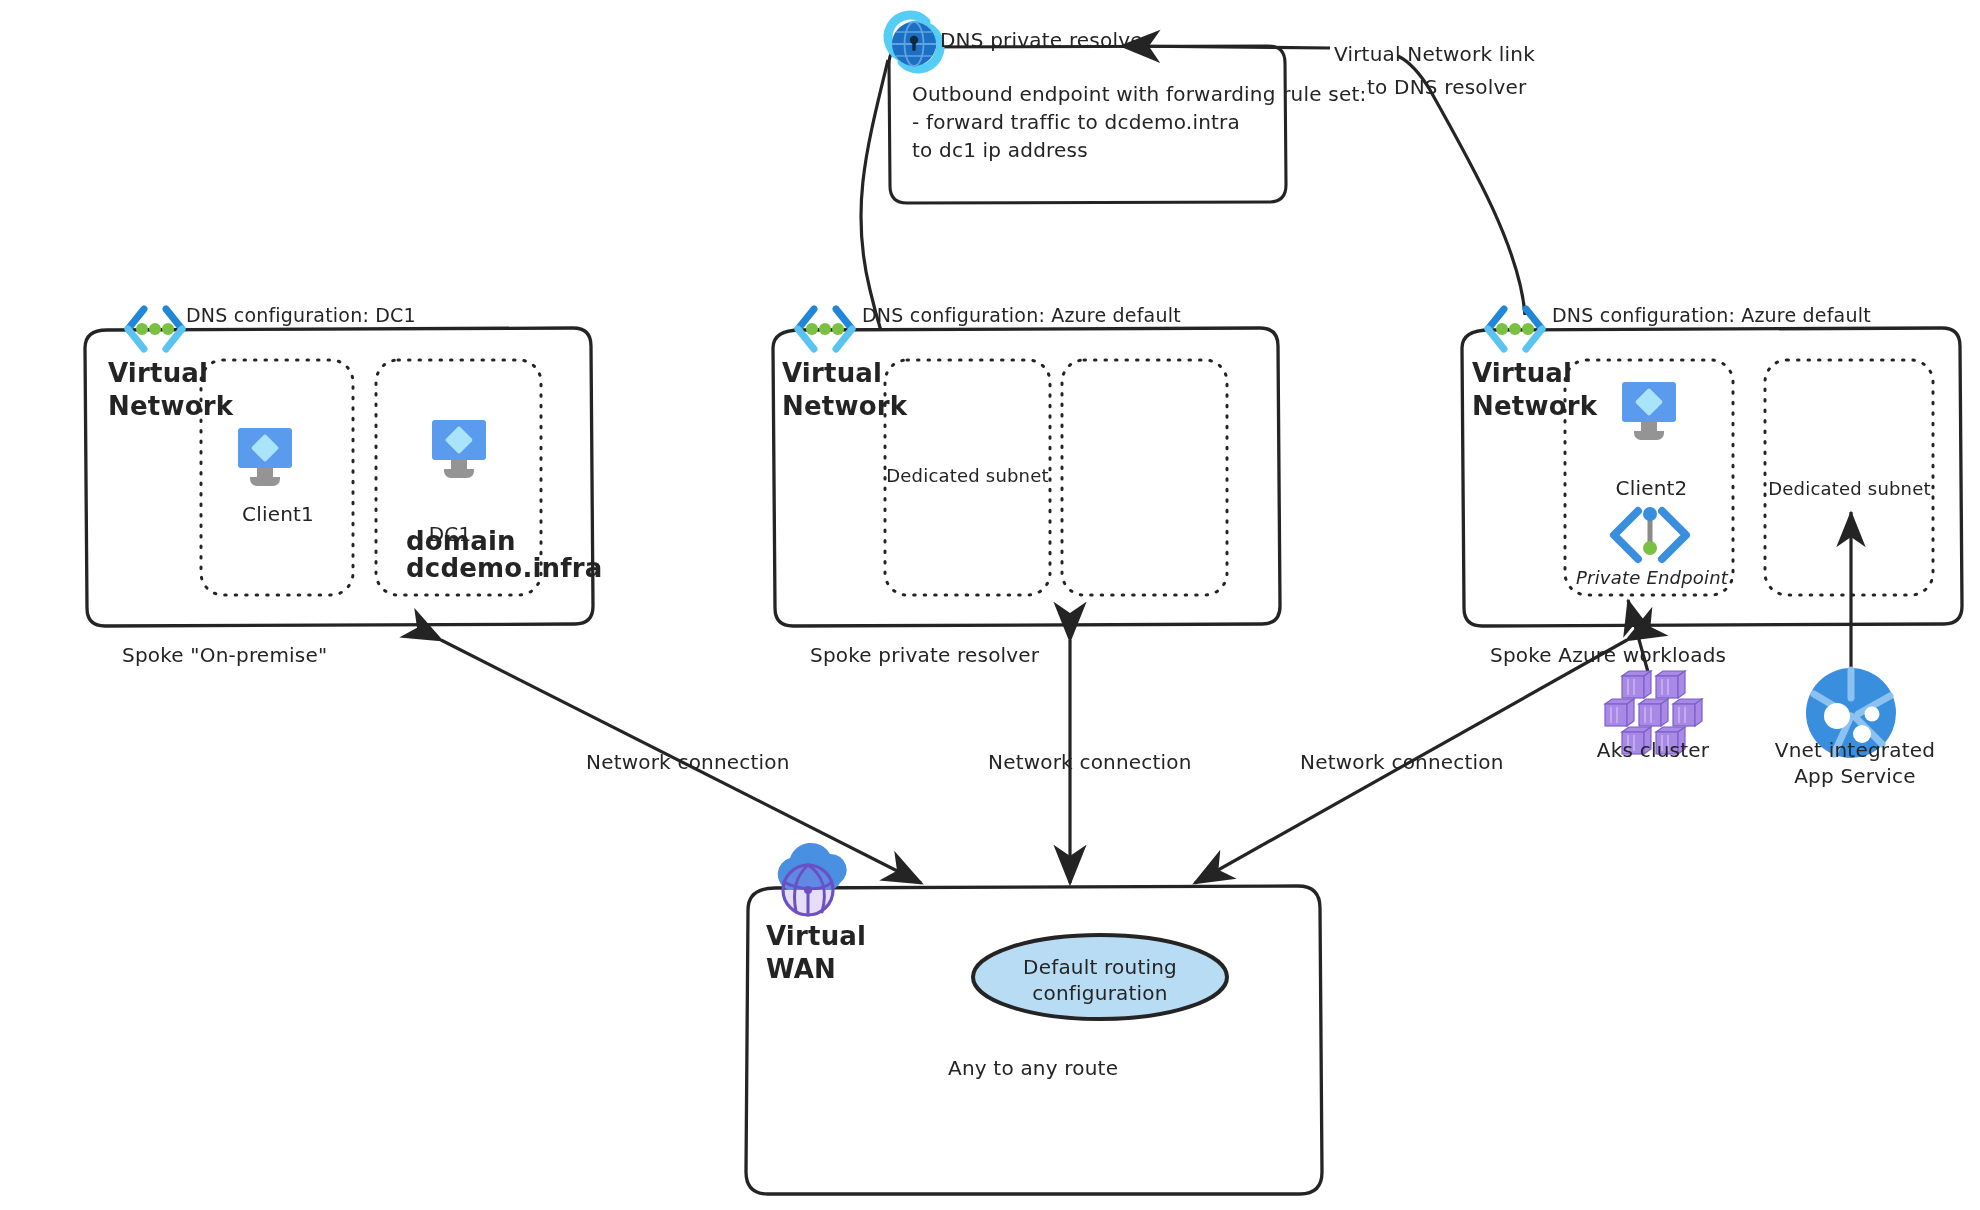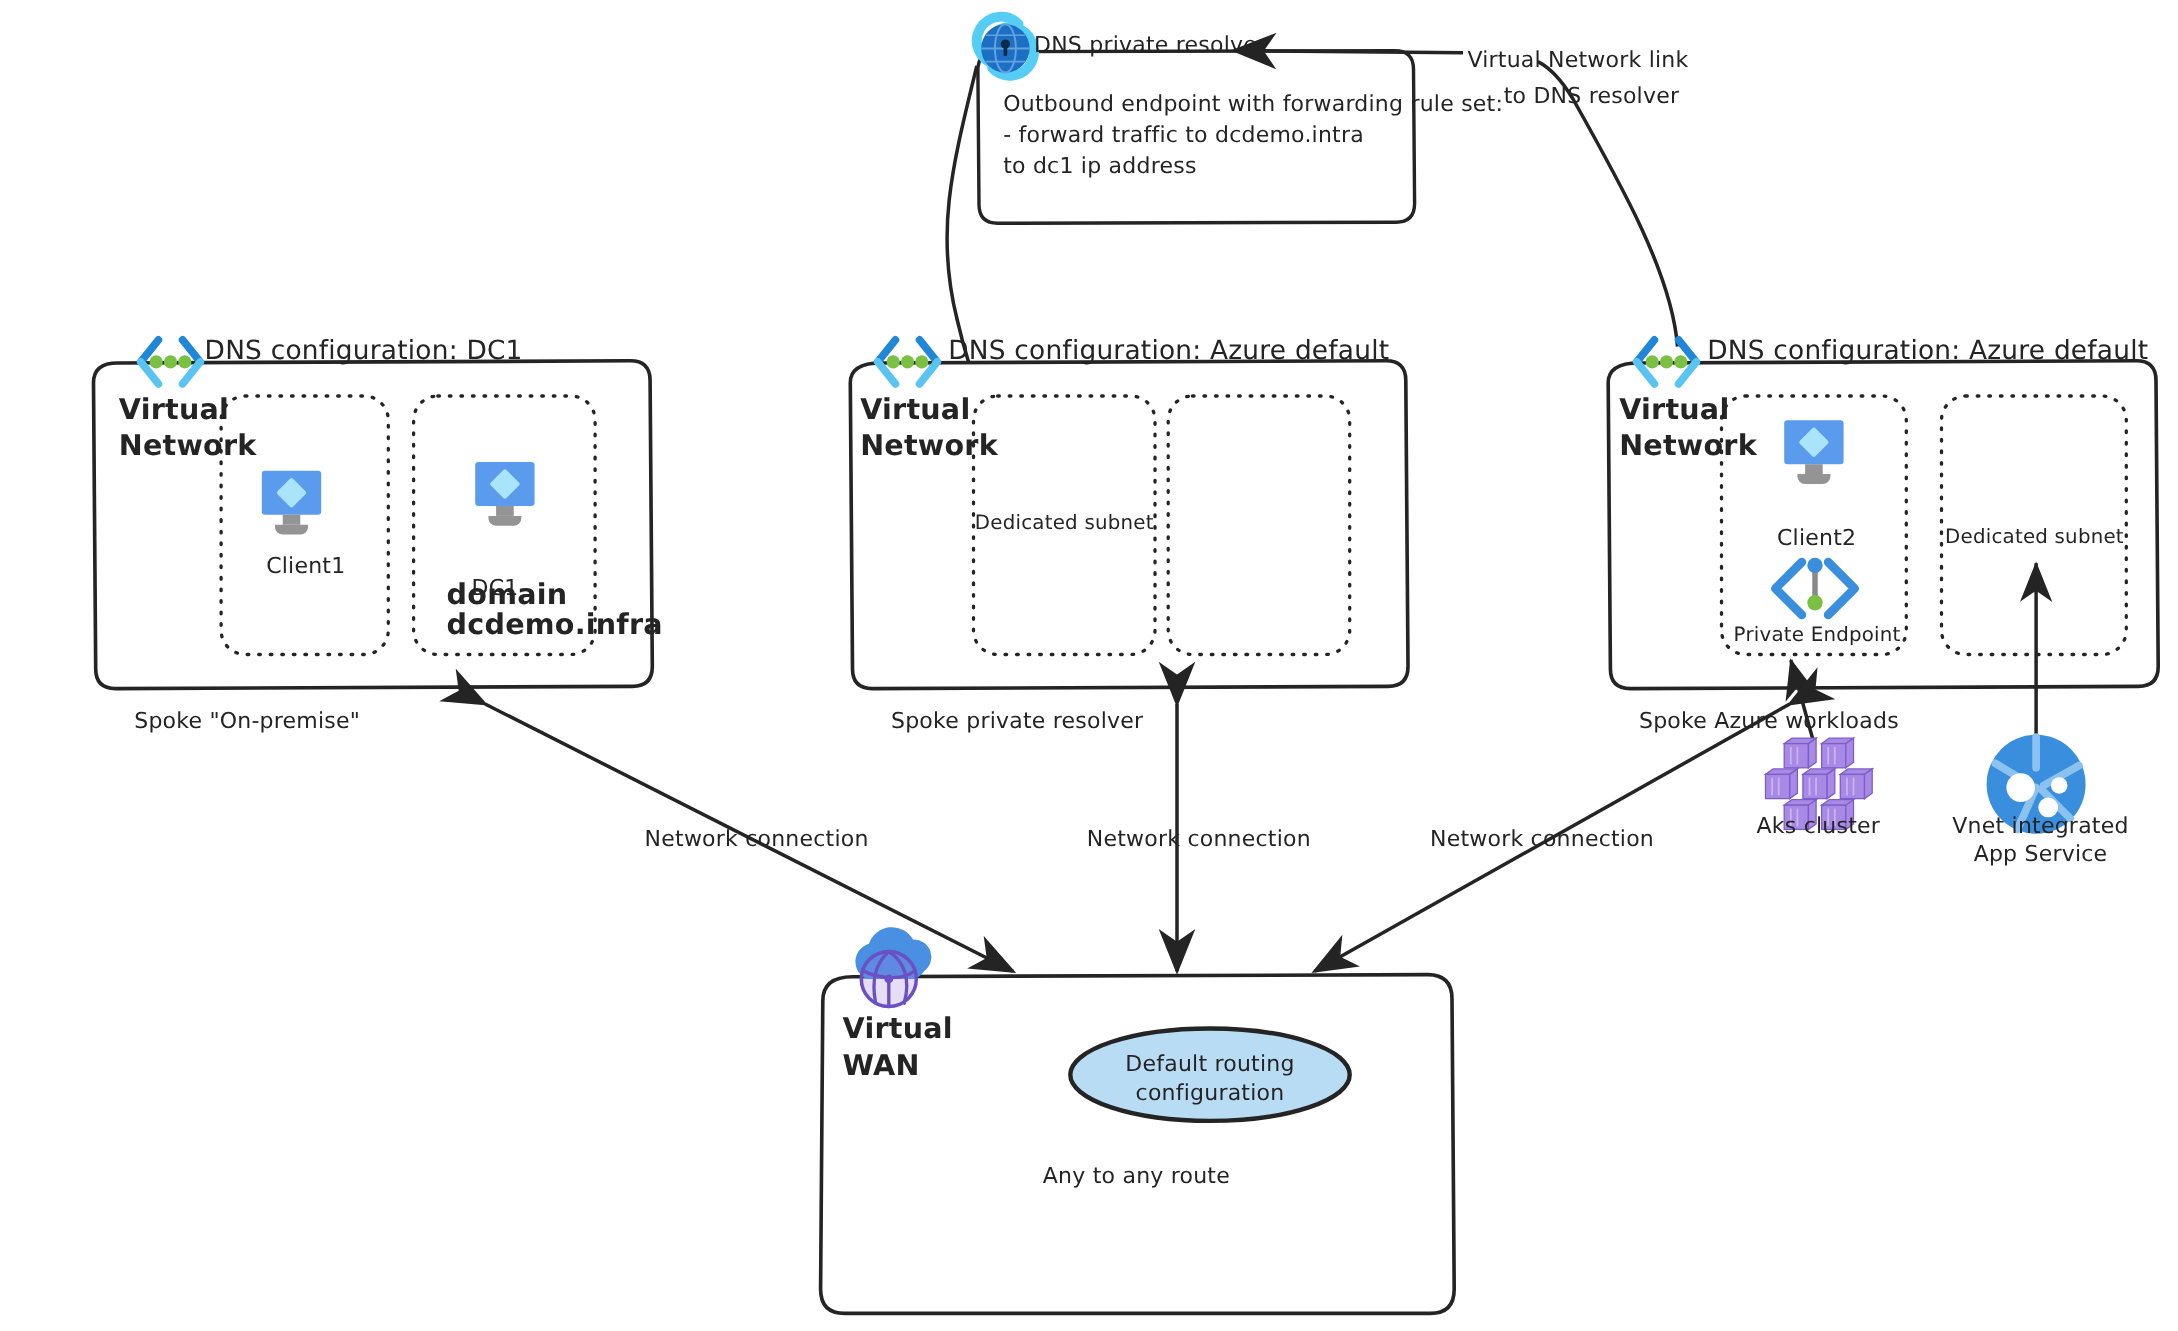--- a/index.html
+++ b/index.html
@@ -12,21 +12,21 @@
   svg.layer{position:absolute;left:0;top:0;width:1980px;height:1210px;pointer-events:none;}
   .lbl{
     position:absolute;
     font-family:"DejaVu Sans","Liberation Sans",sans-serif;
     font-size:20px;color:#242424;white-space:pre;line-height:1.28;
     letter-spacing:.2px;
   }
   .lbl.sm{font-size:26px;font-weight:bold;}
   .lbl.tiny{font-size:18px;}
   .lbl.ctr{text-align:center;}
-  .vnet-ttl{font-size:24px;}
+  .vnet-ttl{font-size:19px;}
   .icon{position:absolute;}
   .mon-screen{
     width:54px;height:40px;border-radius:3px;background:#5b9bed;
     display:flex;align-items:center;justify-content:center;
   }
   .mon-diamond{width:20px;height:20px;background:#a9e4fb;transform:rotate(45deg);border-radius:2px;}
   .mon-neck{width:16px;height:9px;background:#949494;margin:0 auto;}
   .mon-base{width:30px;height:9px;background:#949494;margin:0 auto;border-radius:0 0 7px 7px;}
 </style>
 </head>
@@ -272,21 +272,21 @@
   <div class="lbl" style="left:122px;top:643px;">Spoke "On-premise"</div>
 
   <div class="lbl vnet-ttl" style="left:862px;top:303px;">DNS configuration: Azure default</div>
   <div class="lbl sm" style="left:782px;top:357px;">Virtual<br>Network</div>
   <div class="lbl tiny ctr" style="left:880px;top:464px;width:175px;">Dedicated subnet</div>
   <div class="lbl" style="left:810px;top:643px;">Spoke private resolver</div>
 
   <div class="lbl vnet-ttl" style="left:1552px;top:303px;">DNS configuration: Azure default</div>
   <div class="lbl sm" style="left:1472px;top:357px;">Virtual<br>Network</div>
   <div class="lbl ctr" style="left:1589px;top:440px;width:125px;margin-top:36px;">Client2</div>
-  <div class="lbl tiny ctr" style="left:1576px;top:566px;width:150px;">Private Endpoint</div>
+  <div class="lbl tiny ctr" style="left:1576px;top:566px;width:150px;font-style:italic;">Private Endpoint</div>
   <div class="lbl tiny ctr" style="left:1762px;top:477px;width:175px;">Dedicated subnet</div>
   <div class="lbl" style="left:1490px;top:643px;">Spoke Azure workloads</div>
 
   <div class="lbl ctr" style="left:1578px;top:738px;width:150px;">Aks cluster</div>
   <div class="lbl ctr" style="left:1765px;top:738px;width:180px;">Vnet integrated<br>App Service</div>
 
   <div class="lbl" style="left:586px;top:750px;">Network connection</div>
   <div class="lbl" style="left:988px;top:750px;">Network connection</div>
   <div class="lbl" style="left:1300px;top:750px;">Network connection</div>
 

